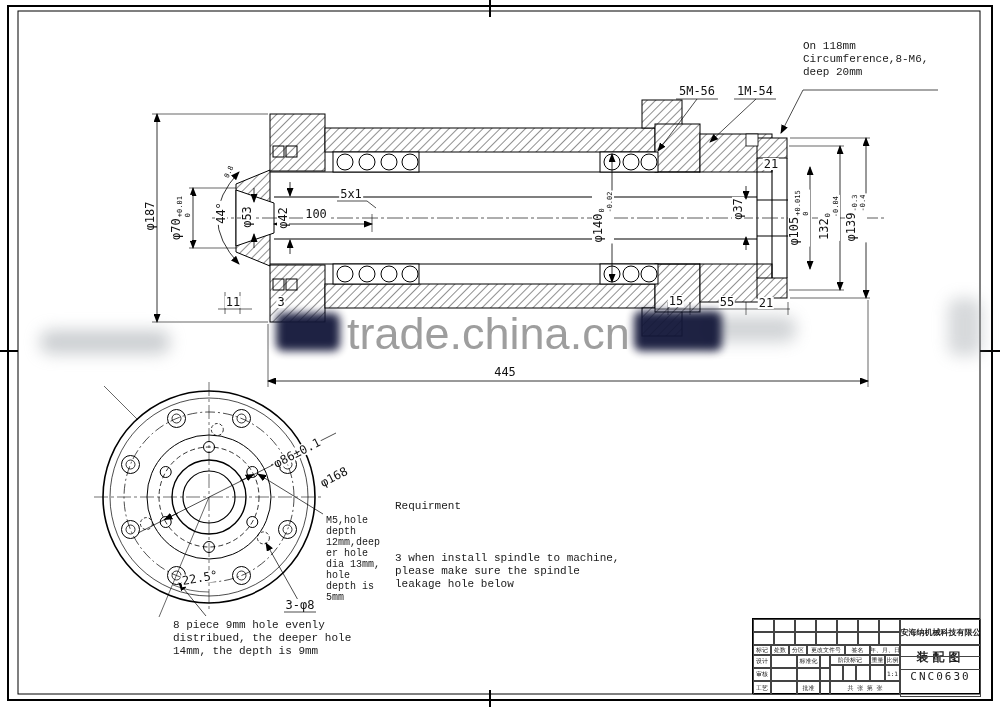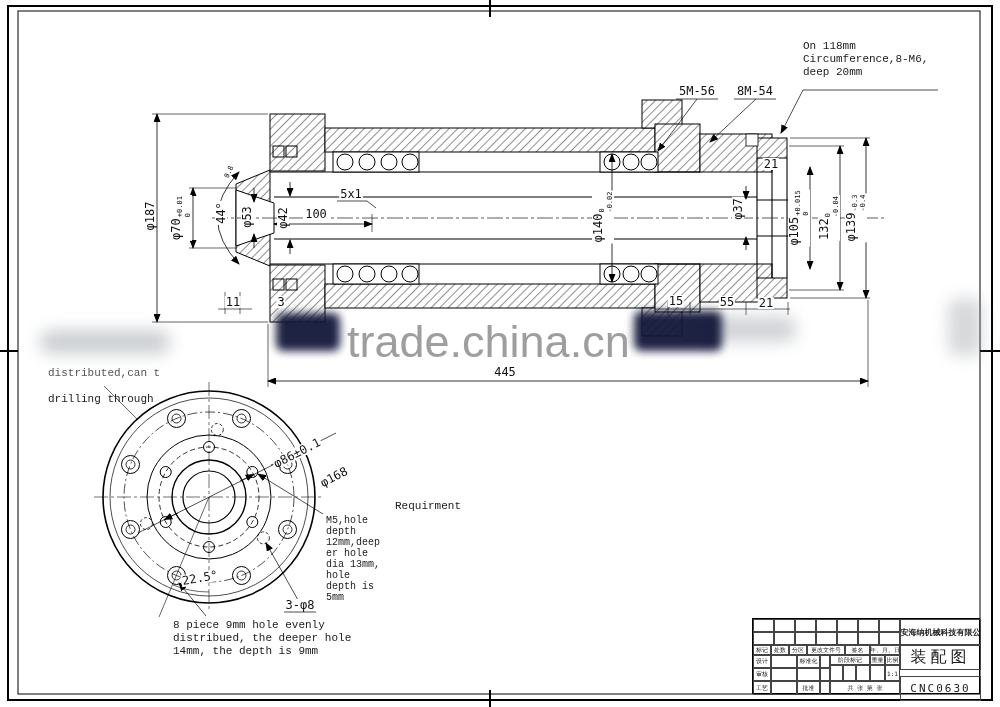--- a/index.html
+++ b/index.html
@@ -27,21 +27,21 @@
   .wm-soft{position:absolute;background:#9aa0a6;filter:blur(8px);border-radius:10px}
   .wm-text{position:absolute;font-family:"Liberation Sans",sans-serif;font-size:45px;
            color:#9e9e9e;filter:blur(.5px);letter-spacing:0}
   
   .tb{position:absolute;border:1.5px solid #000;box-sizing:border-box;background:#fff}
   .tb *{box-sizing:border-box}
   .tbc{position:absolute;border:0.5px solid #444;display:flex;align-items:center;
        justify-content:center;font-size:6px;color:#222;overflow:hidden;white-space:nowrap;
        filter:blur(.2px)}
   .tb-company{font-size:8px;font-weight:bold;filter:blur(.45px);letter-spacing:0}
-  .tb-name{font-size:16px;font-weight:normal;letter-spacing:4px;filter:none}
+  .tb-name{font-size:12px;font-weight:bold;letter-spacing:4px;filter:none}
   .tb-no{font-size:11px;letter-spacing:2px;font-family:"DejaVu Sans Mono",monospace;filter:none}
   .grid7{position:absolute;display:grid;grid-template-columns:repeat(7,1fr);
          grid-template-rows:1fr 1fr}
   .grid7 div{border:0.5px solid #444}
 </style>
 </head>
 <body>
 
 <div class="sheet">
 
@@ -242,21 +242,21 @@
     </g>
   </g>
 </svg>
 
 <div>
   <div class="wm-soft" style="left:40px;top:330px;width:130px;height:24px;opacity:.5"></div>
   <div class="wm-soft" style="left:700px;top:316px;width:96px;height:26px;opacity:.45"></div>
   <div class="wm-soft" style="left:948px;top:298px;width:34px;height:58px;opacity:.4"></div>
   <div class="wm-blob" style="left:276px;top:313px;width:64px;height:38px"></div>
   <div class="wm-blob" style="left:634px;top:311px;width:88px;height:40px"></div>
-  <div class="wm-text" style="left:347px;top:316px">trade.china.cn</div>
+  <div class="wm-text" style="left:347px;top:308px">trade.china.cn</div>
 </div>
 
 <div class="lbl rot" style="left:150px;top:216px"><span>φ187</span></div>
 <div class="lbl rot" style="left:181px;top:218px">
   <span>φ70</span><span class="tol">
         <i>+0.01</i>
         <i>0</i>
       </span>
 </div>
 <div class="lbl rot" style="left:221px;top:213px"><span>44°</span></div>
@@ -291,51 +291,50 @@
         <i>-0.4</i>
       </span>
 </div>
 <div class="lbl" style="left:233px;top:302px"><span>11</span></div>
 <div class="lbl" style="left:281px;top:302px"><span>3</span></div>
 <div class="lbl" style="left:676px;top:301px"><span>15</span></div>
 <div class="lbl" style="left:727px;top:302px"><span>55</span></div>
 <div class="lbl" style="left:766px;top:303px"><span>21</span></div>
 <div class="lbl" style="left:505px;top:372px"><span>445</span></div>
 <div class="lbl" style="left:697px;top:91px"><span>5M-56</span></div>
-<div class="lbl" style="left:755px;top:91px"><span>8M-54</span></div>
+<div class="lbl" style="left:755px;top:91px"><span>1M-54</span></div>
 
 <div class="lbl rotd" style="left:297px;top:453px"><span>φ86±0.1</span></div>
 <div class="lbl rotd" style="left:334px;top:477px"><span>φ168</span></div>
 <div class="lbl rot10" style="left:200px;top:578px"><span>22.5°</span></div>
 <div class="lbl" style="left:300px;top:605px"><span>3-φ8</span></div>
 
 <div class="note" style="left:803px;top:40px;width:160px">On 118mm
 Circumference,8-M6,
 deep 20mm</div>
 
-<div class="note" style="left:48px;top:354px">
-  <div class="blurline">distributed,can t</div>
-  <div>drilling through</div>
-</div>
 
 <div class="note small-note" style="left:326px;top:515px;width:80px">M5,hole
 depth
 12mm,deep
 er hole
 dia 13mm,
 hole
 depth is
 5mm</div>
 
 <div class="note" style="left:173px;top:619px;width:260px">8 piece 9mm hole evenly
 distribued, the deeper hole
 14mm, the depth is 9mm</div>
 
 <div class="note" style="left:395px;top:487px;width:320px">
   <div>Requirment</div>
+  <div style="margin-top:26px">3 when install spindle to machine,
+please make sure the spindle
+leakage hole below</div>
 </div>
 
 <div class="tb" style="left:752px;top:618px;width:228px;height:76px">
 
   <div class="grid7" style="left:0;top:0;width:147px;height:26px">
     <div></div>
         <div></div>
         <div></div>
         <div></div>
         <div></div>
@@ -375,16 +374,16 @@
   <div class="tbc" style="left:132px;top:36px;width:15px;height:10px">比例</div>
   <div class="tbc" style="left:77px;top:46px;width:13px;height:16px"></div>
   <div class="tbc" style="left:90px;top:46px;width:13px;height:16px"></div>
   <div class="tbc" style="left:103px;top:46px;width:14px;height:16px"></div>
   <div class="tbc" style="left:117px;top:46px;width:15px;height:16px"></div>
   <div class="tbc" style="left:132px;top:46px;width:15px;height:16px">1:1</div>
   <div class="tbc" style="left:77px;top:62px;width:70px;height:14px">共 张 第 张</div>
 
   <div class="tbc tb-company" style="left:147px;top:0;width:81px;height:26px">泰安海纳机械科技有限公司</div>
   <div class="tbc tb-name" style="left:147px;top:26px;width:81px;height:25px">装配图</div>
-  <div class="tbc tb-no" style="left:147px;top:57px;width:81px;height:25px">CNC0630</div>
+  <div class="tbc tb-no" style="left:147px;top:37px;width:81px;height:41px">CNC0630</div>
 </div>
 
 </div>
 
 </body></html>

